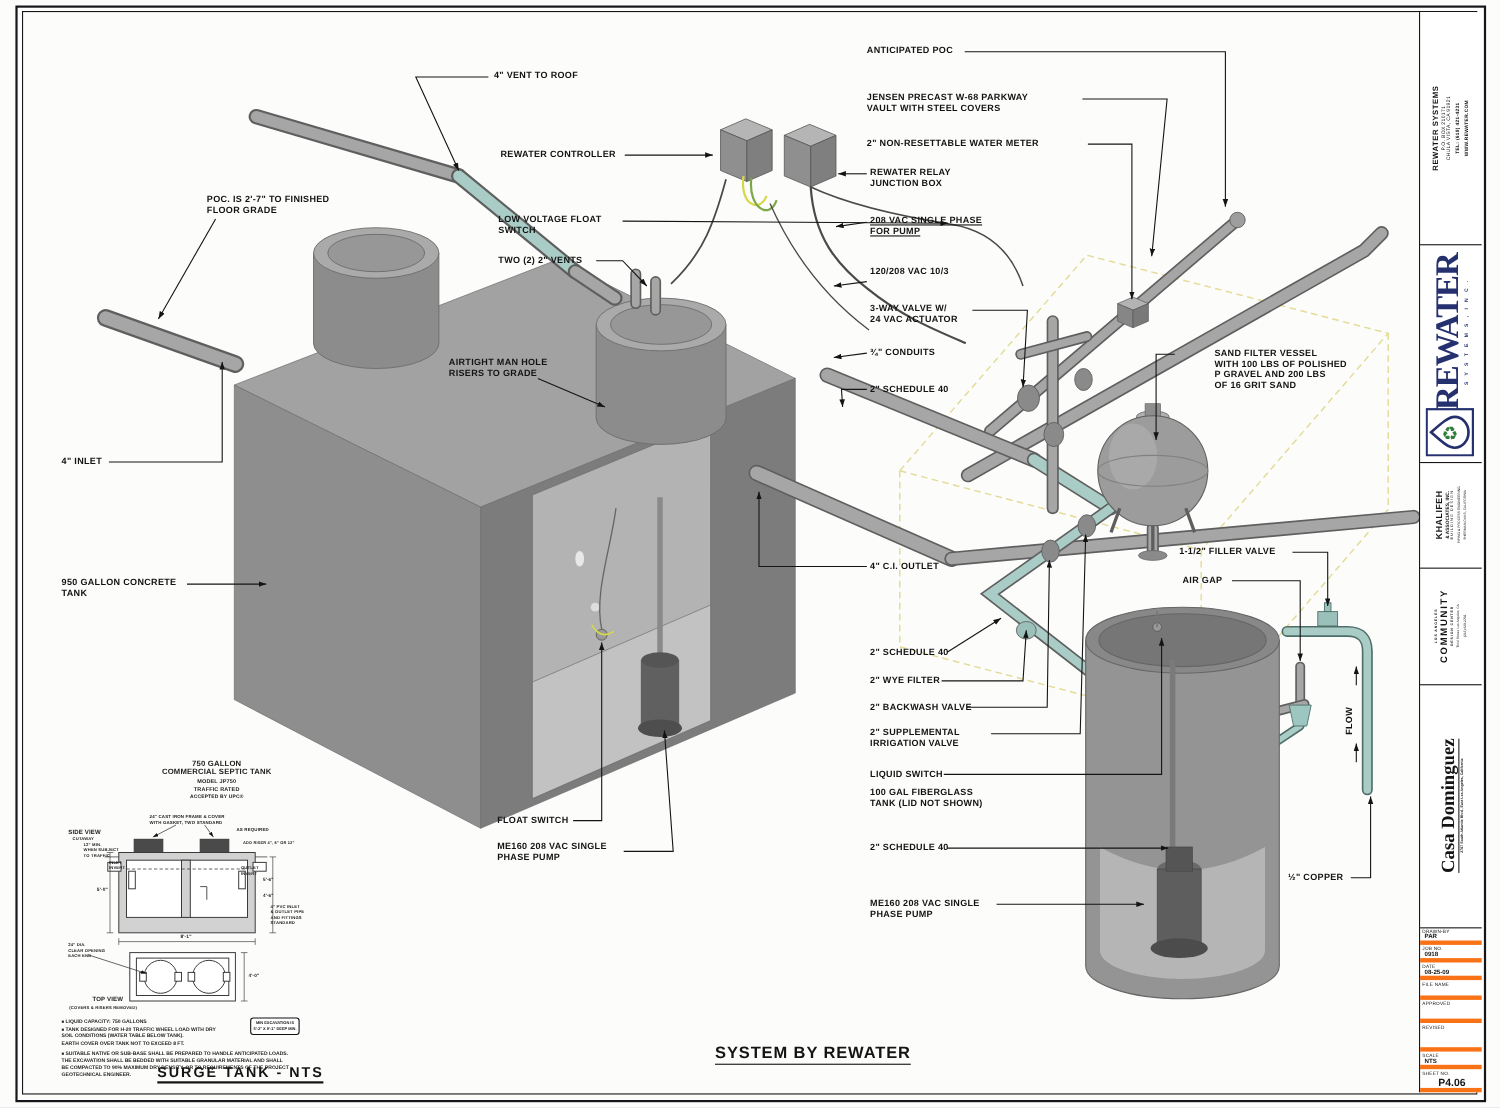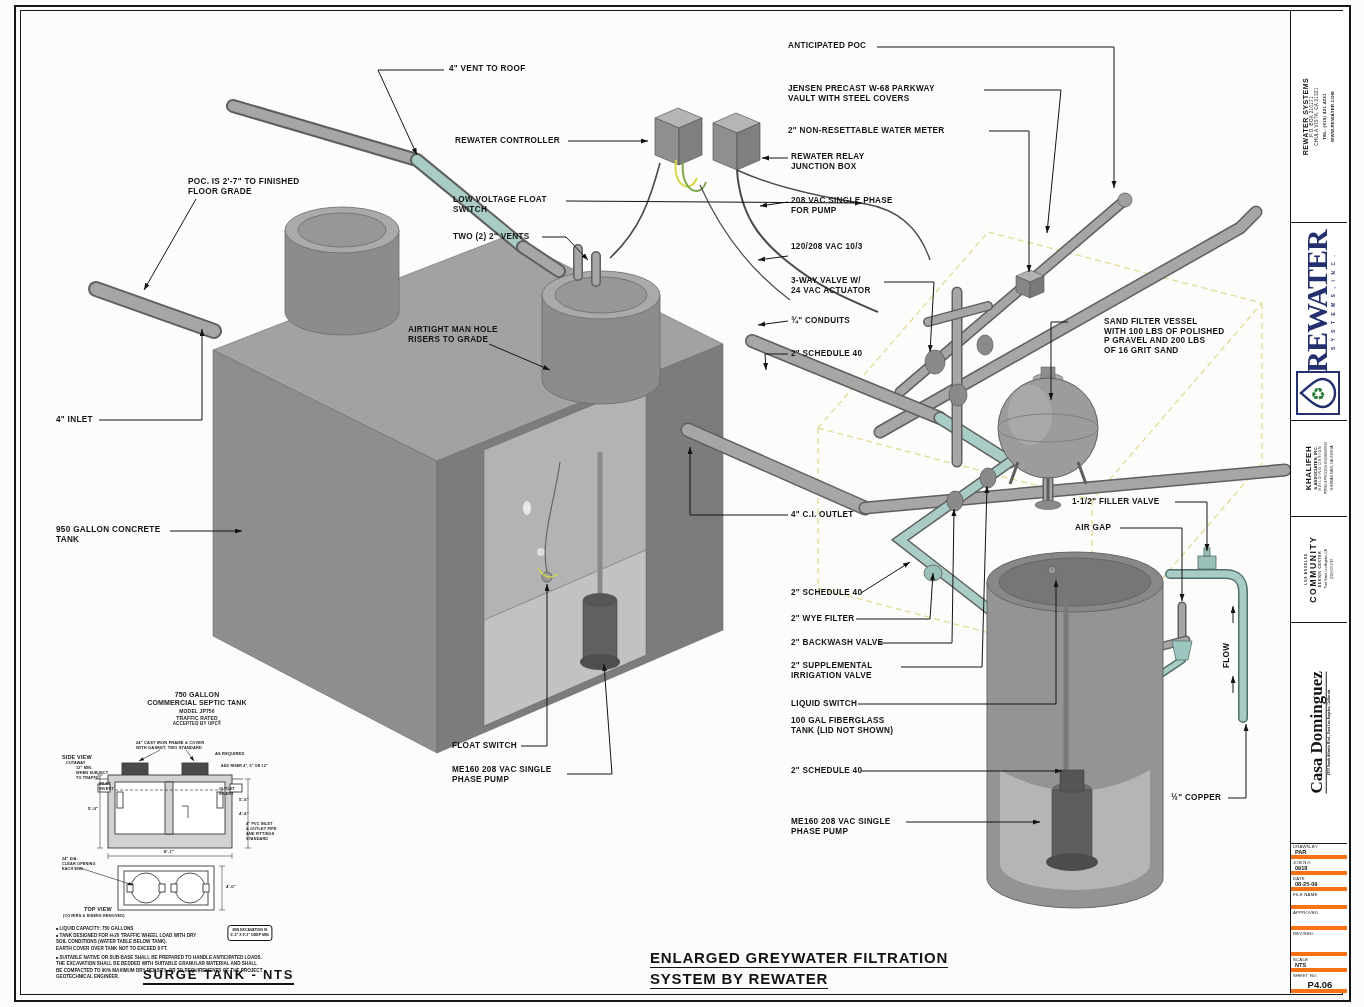--- a/index.html
+++ b/index.html
@@ -273,21 +273,21 @@
   <div class="frame-inner"></div>
 
   <div id="label-layer">
       <div class="callout" style="left: 449px; top: 64px;">4" VENT TO ROOF</div>
       <div class="callout" style="left: 788px; top: 41px;">ANTICIPATED POC</div>
       <div class="callout" style="left: 788px; top: 84px;">JENSEN PRECAST W-68 PARKWAY
 VAULT WITH STEEL COVERS</div>
       <div class="callout" style="left: 788px; top: 126px;">2" NON-RESETTABLE WATER METER</div>
       <div class="callout" style="left: 791px; top: 152px;">REWATER RELAY
 JUNCTION BOX</div>
-      <div class="callout" style="left: 791px; top: 196px;">208 VAC SINGLE PHASE
+      <div class="callout" style="left: 791px; top: 196px; text-decoration: underline;">208 VAC SINGLE PHASE
 FOR PUMP</div>
       <div class="callout" style="left: 791px; top: 242px;">120/208 VAC 10/3</div>
       <div class="callout" style="left: 791px; top: 276px;">3-WAY VALVE W/
 24 VAC ACTUATOR</div>
       <div class="callout" style="left: 791px; top: 316px;">¾" CONDUITS</div>
       <div class="callout" style="left: 791px; top: 349px;">2" SCHEDULE 40</div>
       <div class="callout" style="left: 1104px; top: 317px;">SAND FILTER VESSEL
 WITH 100 LBS OF POLISHED
 P GRAVEL AND 200 LBS
 OF 16 GRIT SAND</div>
@@ -359,21 +359,20 @@
 EARTH COVER OVER TANK NOT TO EXCEED 8 FT.</div>
       <div class="note" style="left: 56px; top: 955px;">SUITABLE NATIVE OR SUB-BASE SHALL BE PREPARED TO HANDLE ANTICIPATED LOADS.
 THE EXCAVATION SHALL BE BEDDED WITH SUITABLE GRANULAR MATERIAL AND SHALL
 BE COMPACTED TO 90% MAXIMUM DRY DENSITY, OR TO REQUIREMENTS OF THE PROJECT
 GEOTECHNICAL ENGINEER.</div>
       <div class="boxnote" style="left: 250px; top: 925px;">MIN EXCAVATION IS
 5'-2" X 9'-1" DEEP MIN.</div>
     </div>
 
   <div class="main-title">
-    <span>ENLARGED GREYWATER  FILTRATION</span>
     <span>SYSTEM BY REWATER</span>
   </div>
   <div class="surge-title">SURGE TANK - NTS</div>
 
   <div class="tb">
 
     <div class="tb-cell" style="top:0;height:211px;">
       <div class="rot" style="width:200px;">
         <div class="tb-co-name">REWATER  SYSTEMS</div>
         <div class="tb-co-line">P.O. BOX 210171</div>

